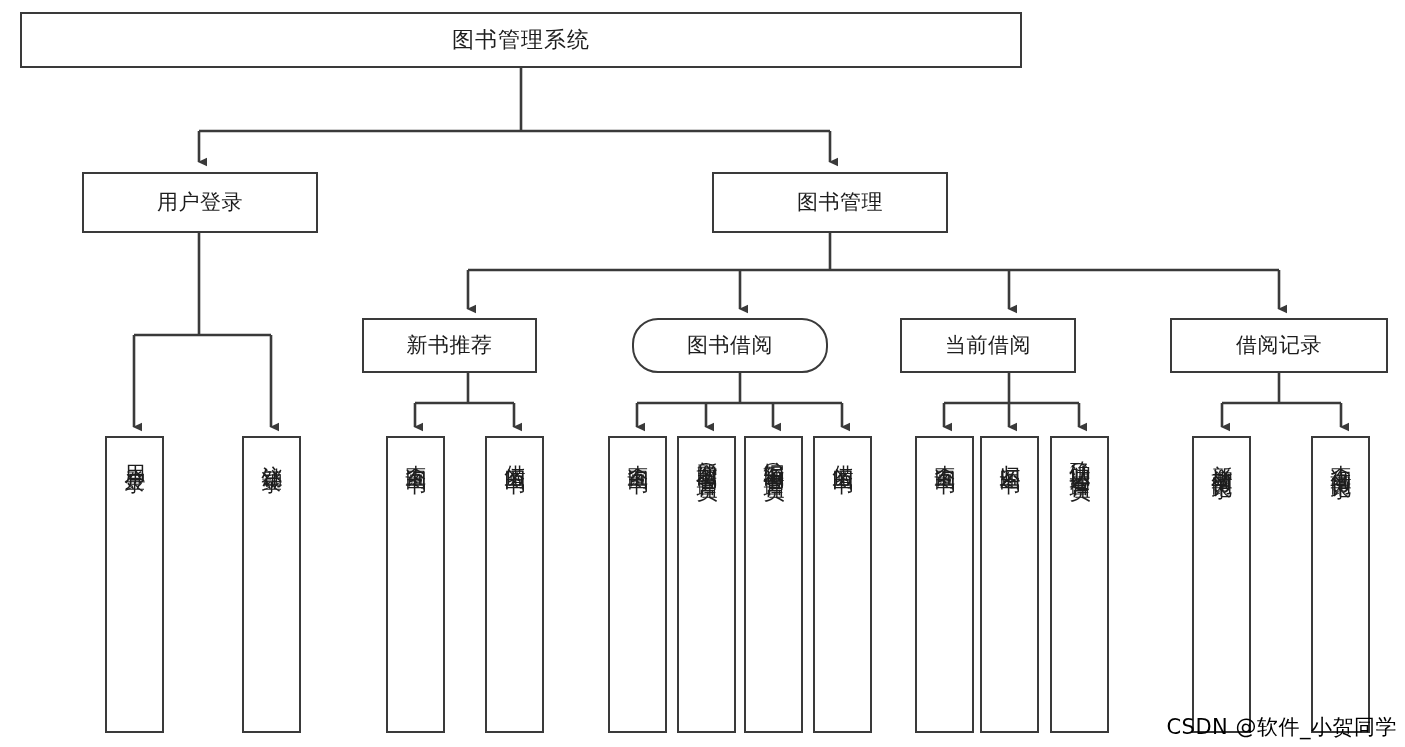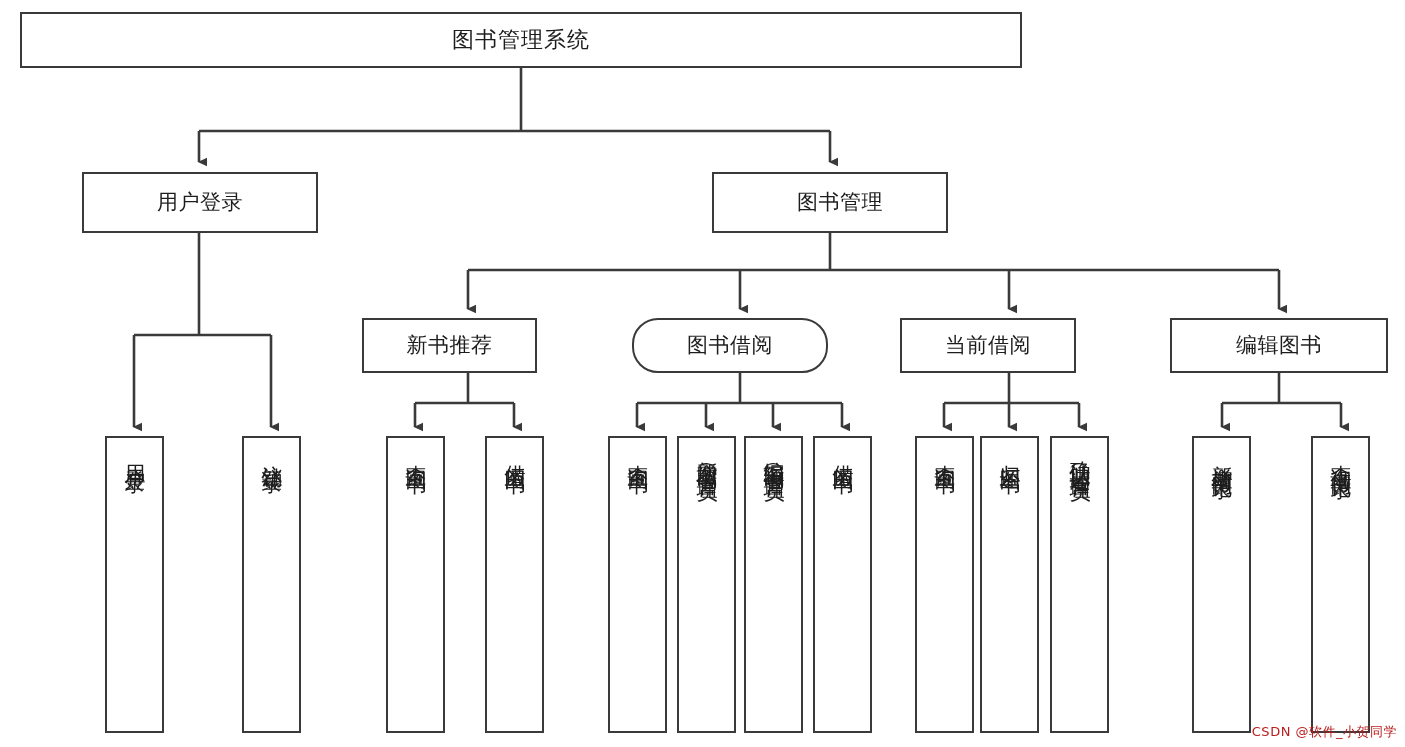--- a/index.html
+++ b/index.html
@@ -62,22 +62,22 @@
     letter-spacing: 3px;
     white-space: nowrap;
   }
   .node.vert.topalign {
     padding-top: 6px;
   }
   .watermark {
     position: absolute;
     right: 8px;
     bottom: 6px;
-    font-size: 13px;
-    color: #b91c1c;
+    font-size: 21px;
+    color: #000000;
     letter-spacing: 0.5px;
     white-space: nowrap;
     font-family: "DejaVu Sans", "Liberation Sans", sans-serif;
   }
 </style>
 </head>
 <body>
 
 <div id="canvas">
 
@@ -149,21 +149,21 @@
 
   <div class="node horiz" style="left:632px; top:318px; width:196px; height:55px;border-radius:26px;">
     <span class="lbl">图书借阅</span>
   </div>
 
   <div class="node horiz" style="left:900px; top:318px; width:176px; height:55px;">
     <span class="lbl">当前借阅</span>
   </div>
 
   <div class="node horiz" style="left:1170px; top:318px; width:218px; height:55px;">
-    <span class="lbl">编辑图书</span>
+    <span class="lbl">借阅记录</span>
   </div>
 
   <div class="node vert" style="left:105px; top:436px; width:59px; height:297px;">
     <span class="lbl">用户登录</span>
   </div>
 
   <div class="node vert" style="left:242px; top:436px; width:59px; height:297px;">
     <span class="lbl">注销登录</span>
   </div>
 

